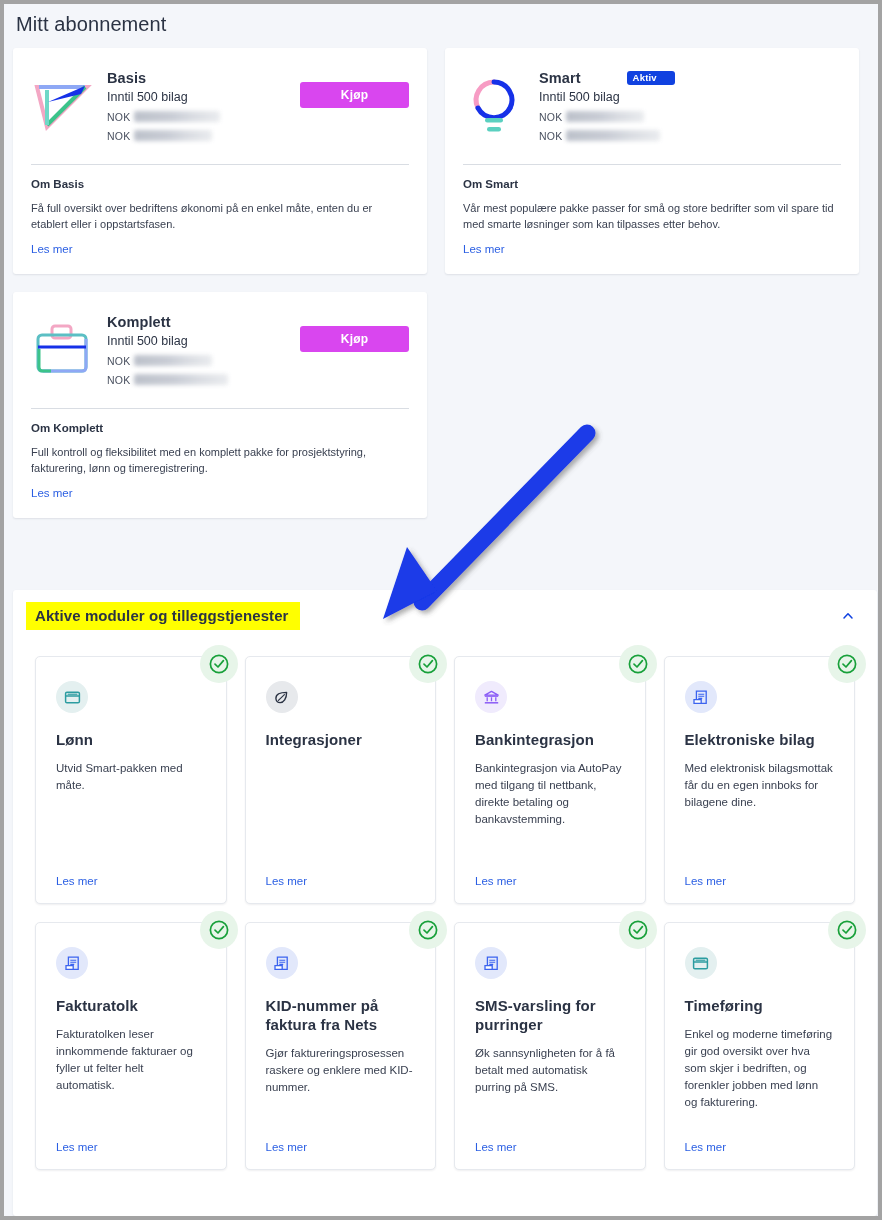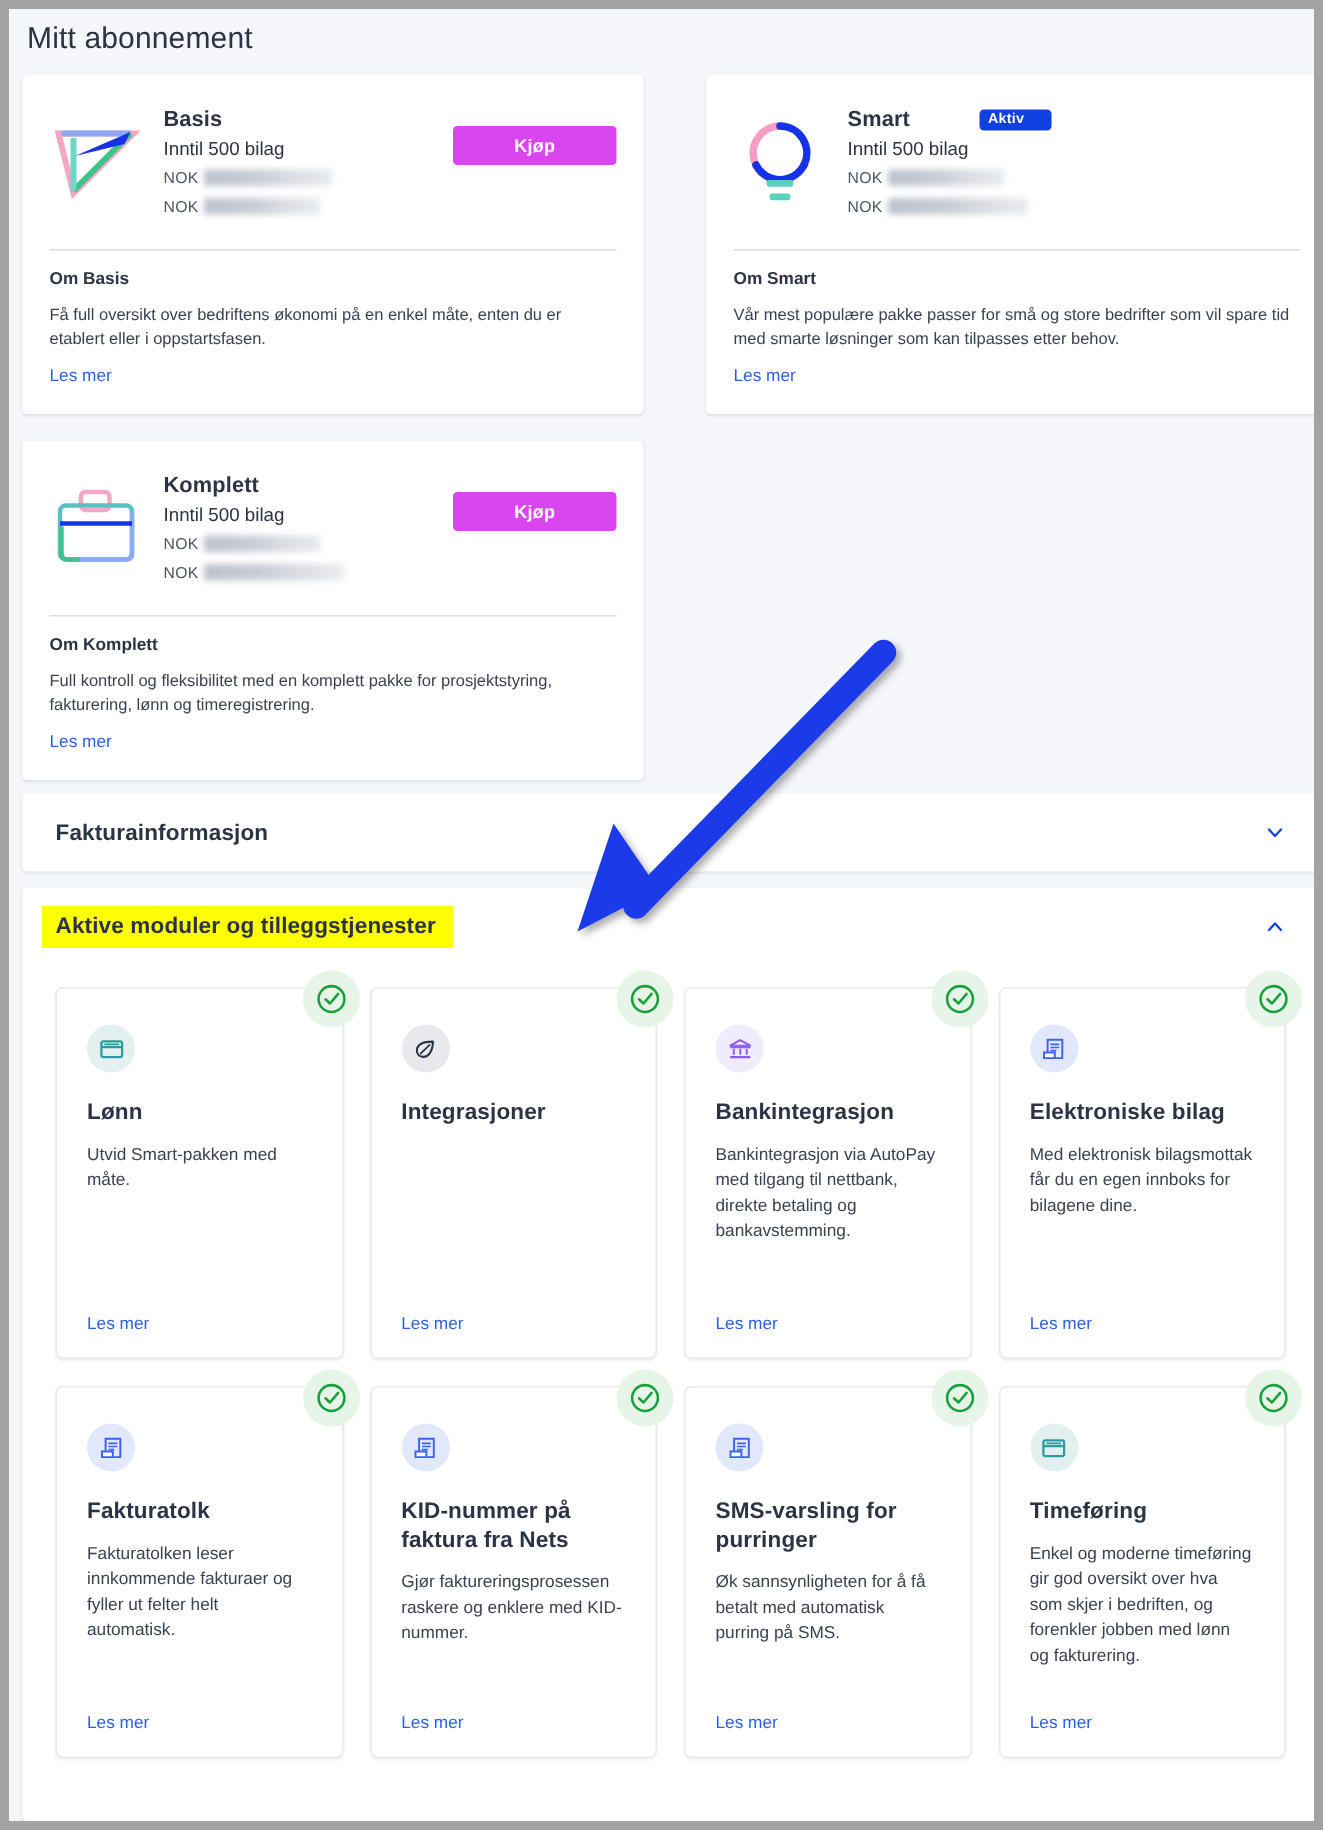--- a/index.html
+++ b/index.html
@@ -9,21 +9,21 @@
     height: 1220px;
     font-family: "Liberation Sans", sans-serif;
     background: #ffffff;
   }
 
   #page {
     position: relative;
     width: 882px;
     height: 1220px;
     background: #f4f6fa;
-    border: 6px solid #a3a3a3;
+    border: 4px solid #a3a3a3;
     overflow: hidden;
   }
 
   
   .page-title {
     position: absolute;
     left: 12px;
     top: 9px;
     font-size: 20px;
     font-weight: 400;
@@ -33,21 +33,21 @@
 
   
   .plans {
     position: absolute;
     left: 9px;
     top: 44px;
     width: 864px;
   }
   .plan-col { position: absolute; width: 414px; }
   .plan-col.left  { left: 0; }
-  .plan-col.right { left: 456px; }
+  .plan-col.right { left: 432px; }
 
   .plan-card {
     background: #ffffff;
     border-radius: 3px;
     box-shadow: 0 1px 2px rgba(25,35,60,.10);
     padding: 0;
   }
 
   .plan-top {
     display: flex;
@@ -397,30 +397,20 @@
         <div class="plan-divider"></div>
         <div class="plan-bottom">
           <div class="about-title">Om Smart</div>
           <div class="about-text">Vår mest populære pakke passer for små og store bedrifter som vil spare tid med smarte løsninger som kan tilpasses etter behov.</div>
           <a class="link-more">Les mer</a>
         </div>
       </div>
     </div>
   </div>
 
-  <div class="accordion" id="acc-faktura">
-    <div class="acc-head">
-      <span class="acc-title">Fakturainformasjon</span>
-      <span class="chev">
-        <svg width="14" height="14" viewBox="0 0 14 14">
-            <path d="M3 5 L7 9.3 L11 5" fill="none" stroke="#1041e0" stroke-width="1.5" stroke-linecap="round" stroke-linejoin="round"></path>
-          </svg>
-      </span>
-    </div>
-  </div>
 
   <div class="accordion" id="acc-moduler">
     <div class="acc-head">
       <span class="acc-title highlight">Aktive moduler og tilleggstjenester</span>
       <span class="chev">
         <svg width="14" height="14" viewBox="0 0 14 14">
             <path d="M3 9 L7 4.7 L11 9" fill="none" stroke="#1041e0" stroke-width="1.5" stroke-linecap="round" stroke-linejoin="round"></path>
           </svg>
       </span>
     </div>

